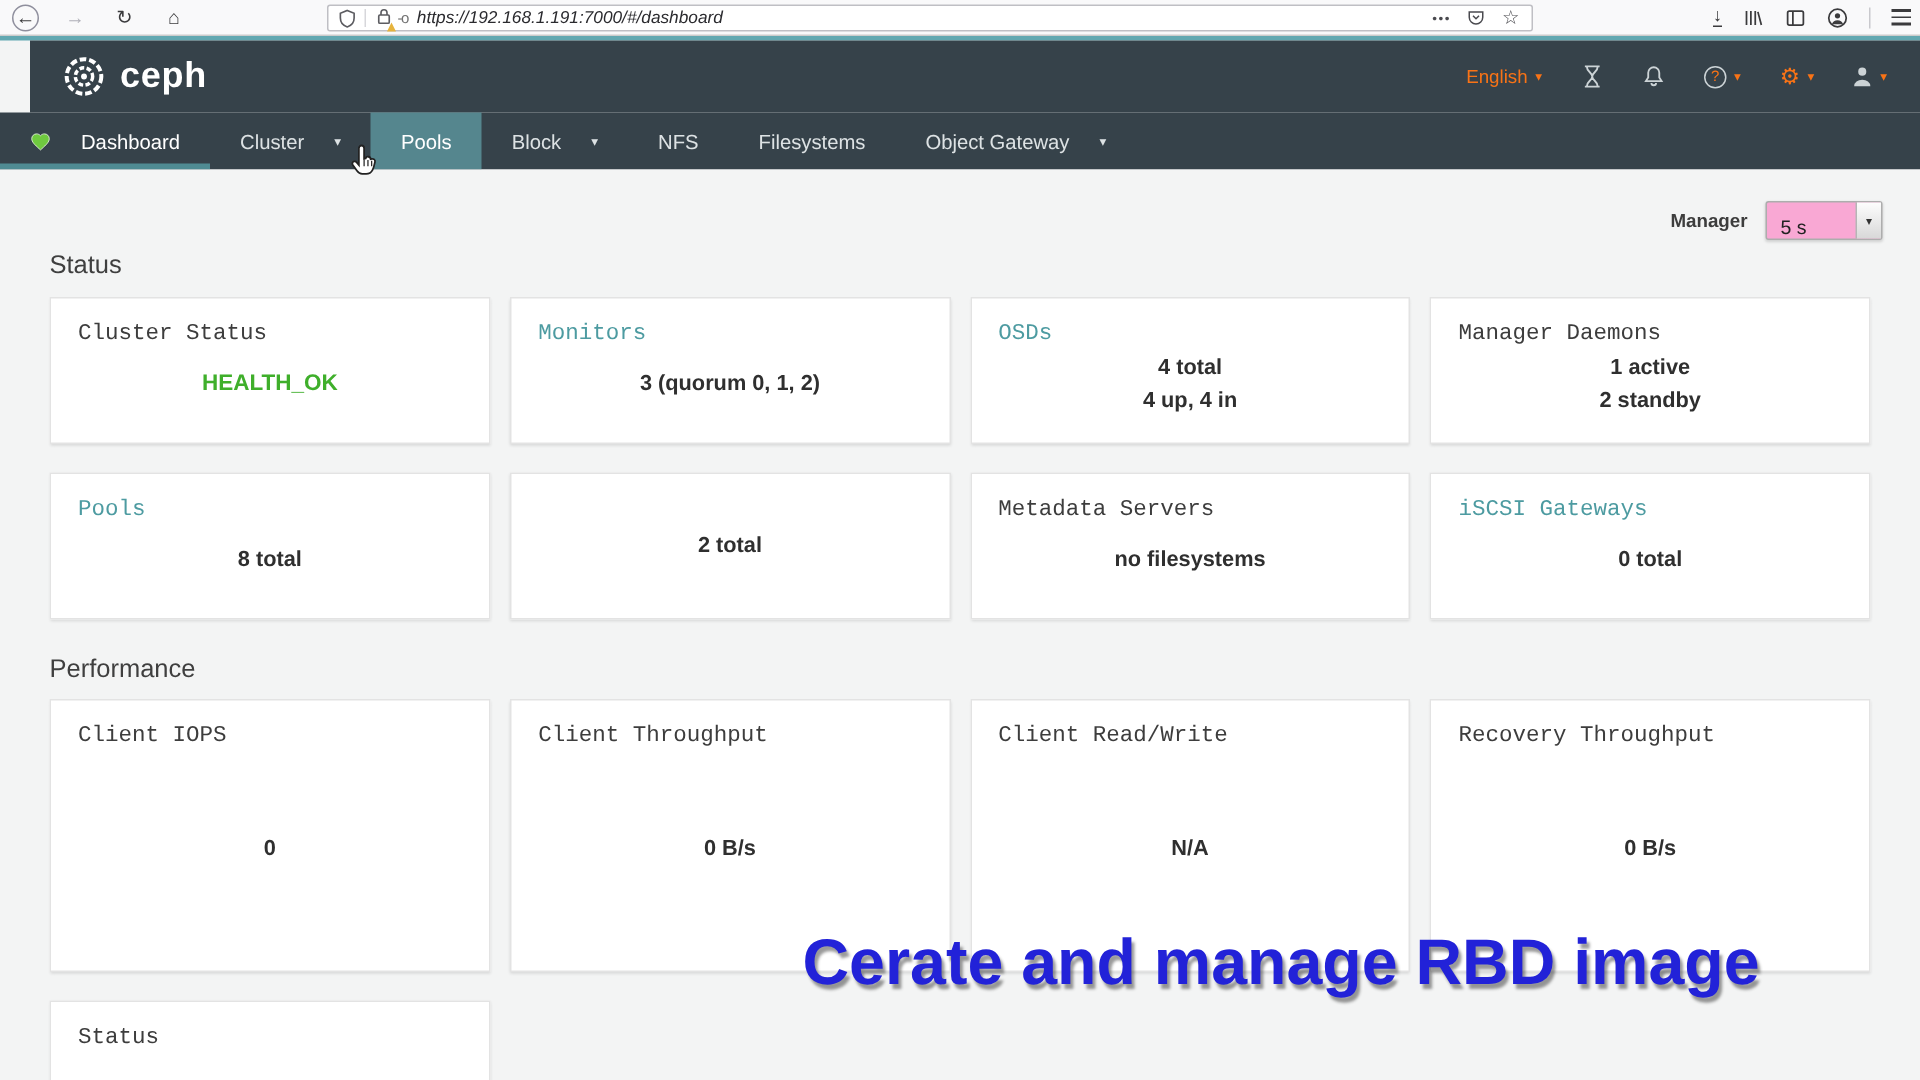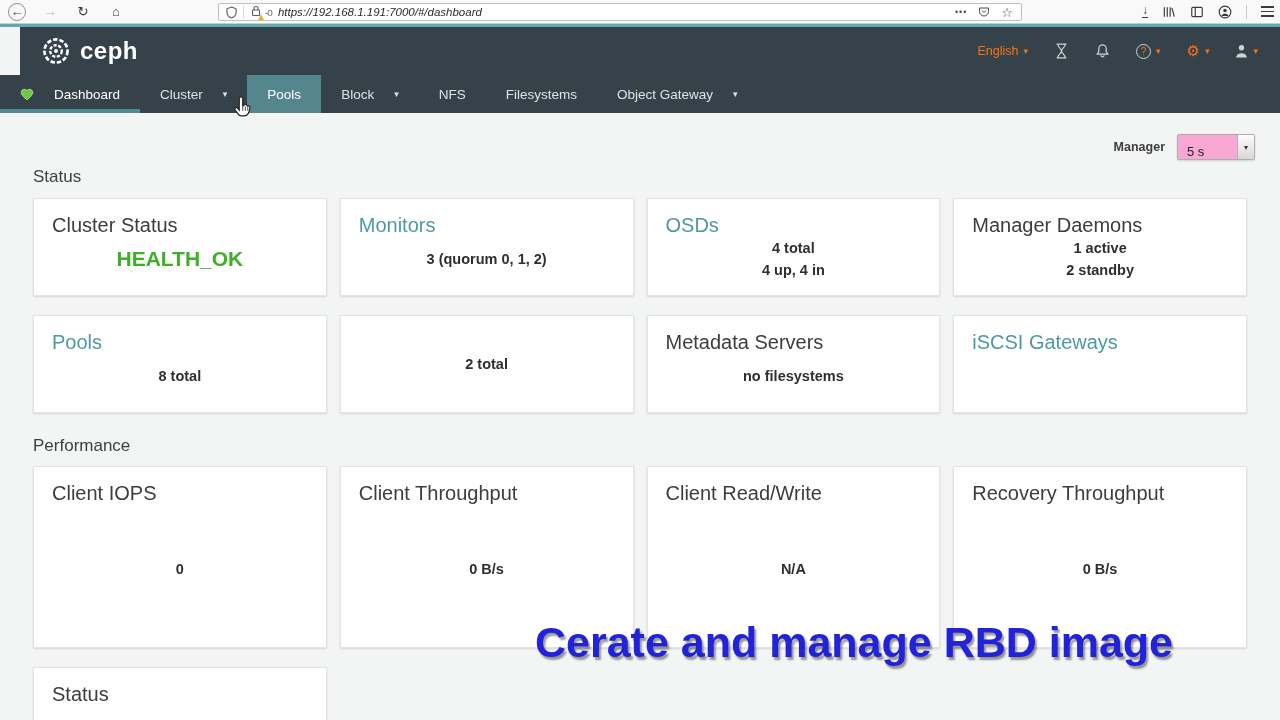--- a/index.html
+++ b/index.html
@@ -54,24 +54,24 @@
   .select { width:78px; height:26px; background:#f9a8d4; border:1px solid #adadad; border-radius:2px; display:flex; align-items:flex-end; box-shadow:0 1px 2px rgba(0,0,0,0.15); }
   .select-value { flex:1; font-size:13px; color:#222; padding-left:9px; }
   .select-btn { width:17px; height:24px; border-left:1px solid #b5b5b5; background:linear-gradient(#fdfdfd,#d8d8d8); display:flex; align-items:center; justify-content:center; font-size:8px; color:#333; }
   .section-heading { font-size:17px; color:#3f3f3f; margin:7px 0 11px 33px; }
   .section-heading.perf { margin-top:23px; margin-bottom:10px; }
   .grid { display:grid; grid-template-columns:repeat(4,1fr); column-gap:13px; row-gap:19px; margin:0 33px; }
   .grid.status-grid { grid-auto-rows:98px; }
   .grid.perf-grid { grid-auto-rows:182px; }
   .grid.scrub-grid { grid-auto-rows:98px; margin-top:19px; grid-template-columns:293.75px; }
   .card { background:#ffffff; border:1px solid #e3e3e3; box-shadow:0 1px 2px rgba(0,0,0,0.12); padding:15px 18px; display:flex; flex-direction:column; }
-  .card-title { font-size:20px; color:#3d3d3d; }
+  .card-title { font-size:15px; color:#3d3d3d;font-family:Liberation Mono, monospace; }
   .card-title.link { color:#4d9ba1; }
   .card-body { flex:1; display:flex; flex-direction:column; align-items:center; justify-content:center; font-size:14.5px; font-weight:bold; color:#2f2f2f; line-height:22px; }
-  .health-ok { color:#3faf2b; font-size:21px; }
+  .health-ok { color:#3faf2b; font-size:15px; }
 
   
   .caption-overlay { position:absolute; left:535px; top:618px; font-size:43px; font-weight:bold; color:#2222d8; text-shadow:2px 3px 2px rgba(30,30,30,0.45); white-space:nowrap; z-index:40; }
   .cursor-hand { position:absolute; left:231px; top:95px; z-index:50; }
 </style>
 </head>
 <body>
 
 <div class="browser-bar">
   <div class="bb-left">
@@ -250,20 +250,23 @@
         </div>
     </div>
     <div class="card">
       <span class="card-title">Metadata Servers</span>
       <div class="card-body">
           <span>no filesystems</span>
         </div>
     </div>
     <div class="card">
       <span class="card-title link">iSCSI Gateways</span>
+      <div class="card-body">
+          <span>0 total</span>
+        </div>
     </div>
   </div>
 
   <div class="section-heading perf">Performance</div>
 
   <div class="grid perf-grid">
     <div class="card">
       <span class="card-title">Client IOPS</span>
       <div class="card-body">
           <span>0</span>

